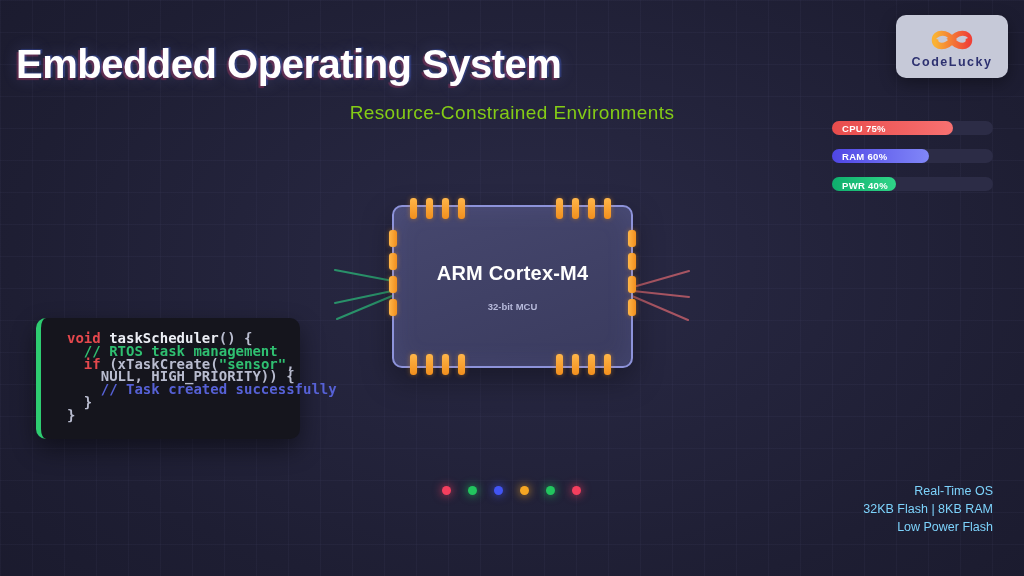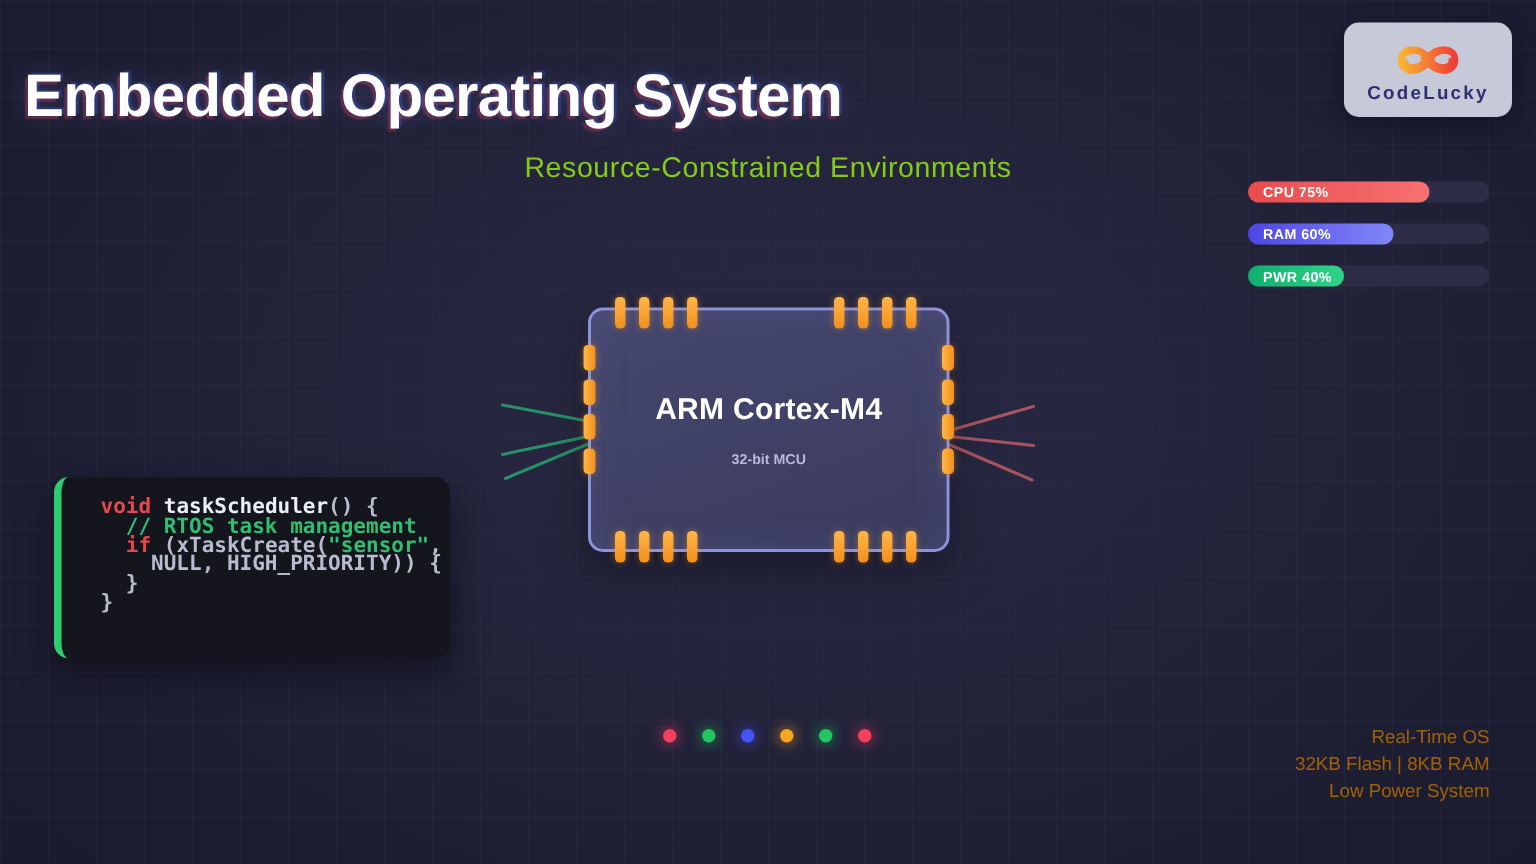--- a/index.html
+++ b/index.html
@@ -112,21 +112,21 @@
   .s-str { color: #2fbf71; }
   .s-cb  { color: #5661d6; }
 
   
   .dots { position: absolute; left: 442px; top: 486px; display: flex; gap: 17px; }
   .dot { width: 9px; height: 9px; border-radius: 50%; }
 
   
   .specs {
     position: absolute; right: 31px; top: 482px; text-align: right;
-    color: #a16207; font-size: 12.5px; line-height: 18px; font-weight: 400;
+    color: #7dd3fc; font-size: 12.5px; line-height: 18px; font-weight: 400;
   }
 </style>
 </head>
 <body>
 
 <div class="title">Embedded Operating System</div>
 <div class="subtitle">Resource-Constrained Environments</div>
 
 <div class="logo-card">
   <svg width="48" height="26" viewBox="0 0 48 26">
@@ -211,30 +211,31 @@
     </div>
   <div class="chip-name">ARM Cortex-M4</div>
   <div class="chip-sub">32-bit MCU</div>
 </div>
 
 <div class="code-card">
     <div class="code-line"><span class="s-kw">void </span><span class="s-fn">taskScheduler</span><span class="s-pl">() {</span></div>
     <div class="code-line"><span class="s-cg">  // RTOS task management</span></div>
     <div class="code-line"><span class="s-kw">  if </span><span class="s-pl">(xTaskCreate(</span><span class="s-str">"sensor"</span><span class="s-pl">,</span></div>
     <div class="code-line"><span class="s-pl">    NULL, HIGH_PRIORITY)) {</span></div>
+    <div class="code-line"><span class="s-cb">    // Task created successfully</span></div>
     <div class="code-line"><span class="s-pl">  }</span></div>
     <div class="code-line"><span class="s-pl">}</span></div>
   </div>
 
 <div class="dots">
     <span class="dot" style="background: rgb(244, 63, 94); box-shadow: rgba(244, 63, 94, 0.6) 0px 0px 9px 1px;"></span>
     <span class="dot" style="background: rgb(34, 197, 94); box-shadow: rgba(34, 197, 94, 0.6) 0px 0px 9px 1px;"></span>
     <span class="dot" style="background: rgb(66, 85, 244); box-shadow: rgba(66, 85, 244, 0.6) 0px 0px 9px 1px;"></span>
     <span class="dot" style="background: rgb(245, 166, 35); box-shadow: rgba(245, 166, 35, 0.6) 0px 0px 9px 1px;"></span>
     <span class="dot" style="background: rgb(34, 197, 94); box-shadow: rgba(34, 197, 94, 0.6) 0px 0px 9px 1px;"></span>
     <span class="dot" style="background: rgb(244, 63, 94); box-shadow: rgba(244, 63, 94, 0.6) 0px 0px 9px 1px;"></span>
   </div>
 
 <div class="specs">
   <div>Real-Time OS</div>
   <div>32KB Flash | 8KB RAM</div>
-  <div>Low Power System</div>
+  <div>Low Power Flash</div>
 </div>
 
 </body></html>

